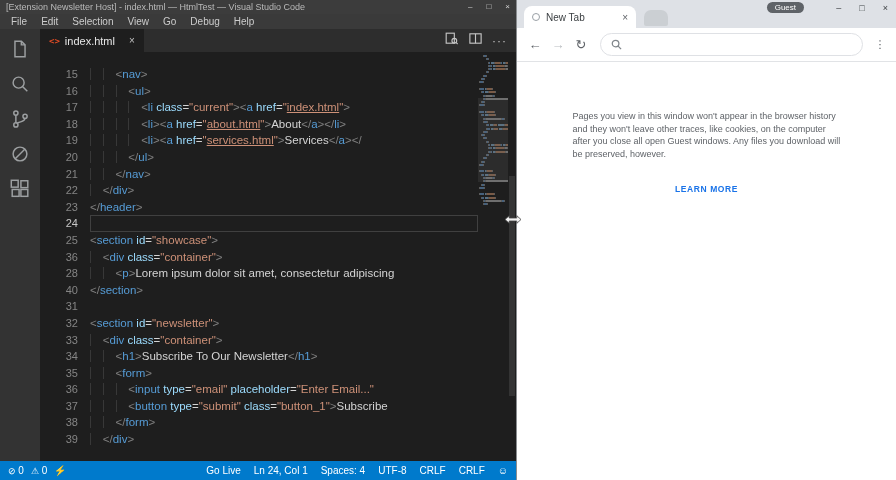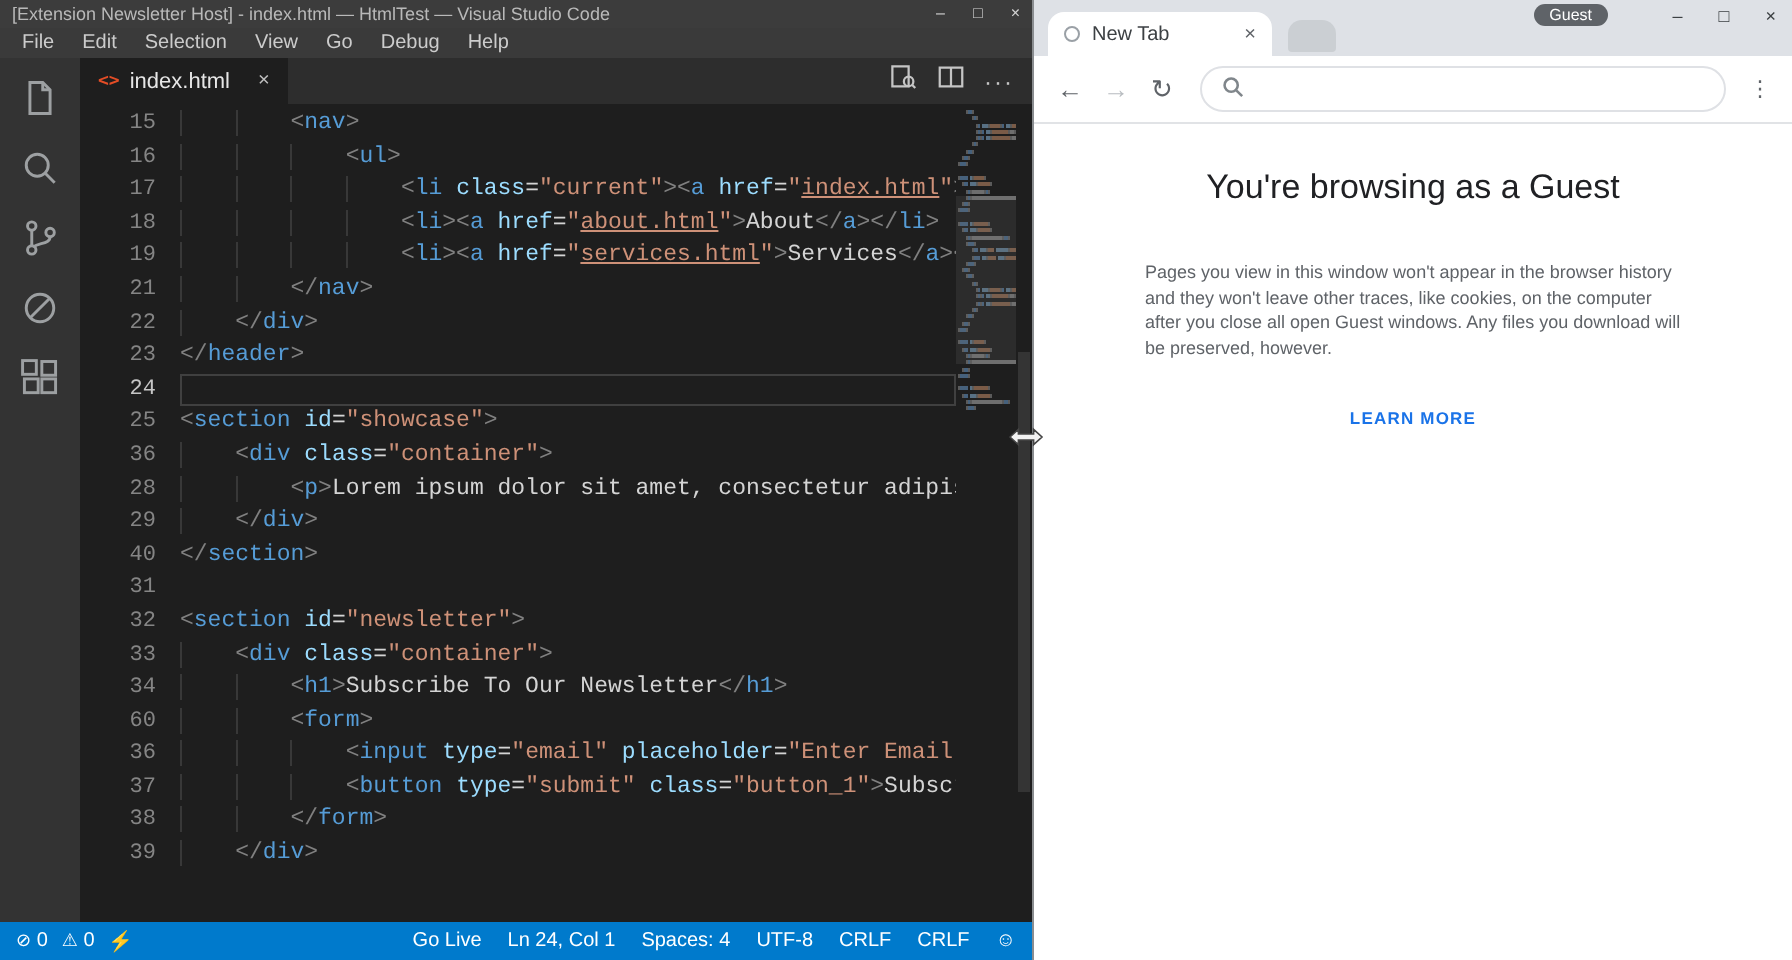--- a/index.html
+++ b/index.html
@@ -18,21 +18,21 @@
   .vs-activitybar { width:40px; flex:none; background:#333333; display:flex; flex-direction:column; align-items:center; padding-top:9px; gap:13px; }
   .vs-activitybar svg { display:block; }
   .vs-editorgroup { flex:1; display:flex; flex-direction:column; min-width:0; }
   .vs-tabbar { height:23px; background:#2d2d2d; display:flex; align-items:stretch; flex:none; }
   .vs-tab { background:#1e1e1e; display:flex; align-items:center; gap:5px; padding:0 9px; font-size:11px; color:#e7e7e7; }
   .html-icon { color:#e44d26; font-size:9px; font-weight:bold; font-family:"DejaVu Sans Mono",monospace; }
   .tab-close { color:#c0c0c0; font-size:10px; margin-left:9px; }
   .vs-tab-actions { margin-left:auto; display:flex; align-items:center; gap:9px; padding-right:9px; color:#c5c5c5; }
   .more-dots { font-size:12px; letter-spacing:1px; color:#c5c5c5; }
   .vs-editor { flex:1; display:flex; min-height:0; background:#1e1e1e; overflow:hidden; }
-  #code { flex:1; min-width:0; overflow:hidden; padding-top:2px; font-family:Liberation Mono, monospace; font-size:11.5px; color:#d4d4d4; }
+  #code { flex:1; min-width:0; overflow:hidden; padding-top:14px; font-family:Liberation Sans, sans-serif; font-size:11.5px; color:#d4d4d4; }
   .cl { height:16.6px; line-height:16.6px; white-space:pre; position:relative; }
   .lnum { display:inline-block; width:26px; margin:0 12px; text-align:right; color:#858585; font-size:11px; }
   .cur .lnum { color:#c6c6c6; }
   .cur::after { content:""; position:absolute; left:50px; right:0; top:0; bottom:0; border:1px solid #404040; pointer-events:none; }
   .caret { display:inline-block; width:1px; height:12px; background:#c8c8c8; vertical-align:-2px; }
   .ind { box-shadow: inset 1px 0 0 #383838; }
   .tk-p { color:#808080; } .tk-t { color:#569cd6; } .tk-a { color:#9cdcfe; }
   .tk-o { color:#d4d4d4; } .tk-s { color:#ce9178; } .tk-x { color:#d4d4d4; }
   .tk-u { color:#ce9178; text-decoration:underline; }
   .vs-minimap { width:30px; flex:none; position:relative; padding-top:3px; overflow:hidden; }
@@ -157,34 +157,34 @@
           </div>
         </div>
 
         <div class="vs-editor">
           <div id="code">
               <div class="cl"><span class="lnum">15</span><span><span class="ind">    </span><span class="ind">    </span><span class="tk-p">&lt;</span><span class="tk-t">nav</span><span class="tk-p">&gt;</span></span></div>
               <div class="cl"><span class="lnum">16</span><span><span class="ind">    </span><span class="ind">    </span><span class="ind">    </span><span class="tk-p">&lt;</span><span class="tk-t">ul</span><span class="tk-p">&gt;</span></span></div>
               <div class="cl"><span class="lnum">17</span><span><span class="ind">    </span><span class="ind">    </span><span class="ind">    </span><span class="ind">    </span><span class="tk-p">&lt;</span><span class="tk-t">li</span><span class="tk-w"> </span><span class="tk-a">class</span><span class="tk-o">=</span><span class="tk-s">"current"</span><span class="tk-p">&gt;&lt;</span><span class="tk-t">a</span><span class="tk-w"> </span><span class="tk-a">href</span><span class="tk-o">=</span><span class="tk-s">"</span><span class="tk-u">index.html</span><span class="tk-s">"</span><span class="tk-p">&gt;</span></span></div>
               <div class="cl"><span class="lnum">18</span><span><span class="ind">    </span><span class="ind">    </span><span class="ind">    </span><span class="ind">    </span><span class="tk-p">&lt;</span><span class="tk-t">li</span><span class="tk-p">&gt;&lt;</span><span class="tk-t">a</span><span class="tk-w"> </span><span class="tk-a">href</span><span class="tk-o">=</span><span class="tk-s">"</span><span class="tk-u">about.html</span><span class="tk-s">"</span><span class="tk-p">&gt;</span><span class="tk-x">About</span><span class="tk-p">&lt;/</span><span class="tk-t">a</span><span class="tk-p">&gt;&lt;/</span><span class="tk-t">li</span><span class="tk-p">&gt;</span></span></div>
               <div class="cl"><span class="lnum">19</span><span><span class="ind">    </span><span class="ind">    </span><span class="ind">    </span><span class="ind">    </span><span class="tk-p">&lt;</span><span class="tk-t">li</span><span class="tk-p">&gt;&lt;</span><span class="tk-t">a</span><span class="tk-w"> </span><span class="tk-a">href</span><span class="tk-o">=</span><span class="tk-s">"</span><span class="tk-u">services.html</span><span class="tk-s">"</span><span class="tk-p">&gt;</span><span class="tk-x">Services</span><span class="tk-p">&lt;/</span><span class="tk-t">a</span><span class="tk-p">&gt;&lt;/</span></span></div>
+              <div class="cl"><span class="lnum">20</span><span><span class="ind">    </span><span class="ind">    </span><span class="ind">    </span><span class="tk-p">&lt;/</span><span class="tk-t">ul</span><span class="tk-p">&gt;</span></span></div>
               <div class="cl"><span class="lnum">21</span><span><span class="ind">    </span><span class="ind">    </span><span class="tk-p">&lt;/</span><span class="tk-t">nav</span><span class="tk-p">&gt;</span></span></div>
               <div class="cl"><span class="lnum">22</span><span><span class="ind">    </span><span class="tk-p">&lt;/</span><span class="tk-t">div</span><span class="tk-p">&gt;</span></span></div>
               <div class="cl"><span class="lnum">23</span><span><span class="tk-p">&lt;/</span><span class="tk-t">header</span><span class="tk-p">&gt;</span></span></div>
               <div class="cl cur"><span class="lnum">24</span><span><span class="caret"></span></span></div>
               <div class="cl"><span class="lnum">25</span><span><span class="tk-p">&lt;</span><span class="tk-t">section</span><span class="tk-w"> </span><span class="tk-a">id</span><span class="tk-o">=</span><span class="tk-s">"showcase"</span><span class="tk-p">&gt;</span></span></div>
               <div class="cl"><span class="lnum">36</span><span><span class="ind">    </span><span class="tk-p">&lt;</span><span class="tk-t">div</span><span class="tk-w"> </span><span class="tk-a">class</span><span class="tk-o">=</span><span class="tk-s">"container"</span><span class="tk-p">&gt;</span></span></div>
               <div class="cl"><span class="lnum">28</span><span><span class="ind">    </span><span class="ind">    </span><span class="tk-p">&lt;</span><span class="tk-t">p</span><span class="tk-p">&gt;</span><span class="tk-x">Lorem ipsum dolor sit amet, consectetur adipiscing</span></span></div>
-              <div class="cl"><span class="lnum">29</span><span><span class="ind">    </span><span class="tk-p">&lt;/</span><span class="tk-t">div</span><span class="tk-p">&gt;</span></span></div>
               <div class="cl"><span class="lnum">40</span><span><span class="tk-p">&lt;/</span><span class="tk-t">section</span><span class="tk-p">&gt;</span></span></div>
               <div class="cl"><span class="lnum">31</span><span></span></div>
               <div class="cl"><span class="lnum">32</span><span><span class="tk-p">&lt;</span><span class="tk-t">section</span><span class="tk-w"> </span><span class="tk-a">id</span><span class="tk-o">=</span><span class="tk-s">"newsletter"</span><span class="tk-p">&gt;</span></span></div>
               <div class="cl"><span class="lnum">33</span><span><span class="ind">    </span><span class="tk-p">&lt;</span><span class="tk-t">div</span><span class="tk-w"> </span><span class="tk-a">class</span><span class="tk-o">=</span><span class="tk-s">"container"</span><span class="tk-p">&gt;</span></span></div>
               <div class="cl"><span class="lnum">34</span><span><span class="ind">    </span><span class="ind">    </span><span class="tk-p">&lt;</span><span class="tk-t">h1</span><span class="tk-p">&gt;</span><span class="tk-x">Subscribe To Our Newsletter</span><span class="tk-p">&lt;/</span><span class="tk-t">h1</span><span class="tk-p">&gt;</span></span></div>
-              <div class="cl"><span class="lnum">60</span><span><span class="ind">    </span><span class="ind">    </span><span class="tk-p">&lt;</span><span class="tk-t">form</span><span class="tk-p">&gt;</span></span></div>
+              <div class="cl"><span class="lnum">35</span><span><span class="ind">    </span><span class="ind">    </span><span class="tk-p">&lt;</span><span class="tk-t">form</span><span class="tk-p">&gt;</span></span></div>
               <div class="cl"><span class="lnum">36</span><span><span class="ind">    </span><span class="ind">    </span><span class="ind">    </span><span class="tk-p">&lt;</span><span class="tk-t">input</span><span class="tk-w"> </span><span class="tk-a">type</span><span class="tk-o">=</span><span class="tk-s">"email"</span><span class="tk-w"> </span><span class="tk-a">placeholder</span><span class="tk-o">=</span><span class="tk-s">"Enter Email..."</span></span></div>
               <div class="cl"><span class="lnum">37</span><span><span class="ind">    </span><span class="ind">    </span><span class="ind">    </span><span class="tk-p">&lt;</span><span class="tk-t">button</span><span class="tk-w"> </span><span class="tk-a">type</span><span class="tk-o">=</span><span class="tk-s">"submit"</span><span class="tk-w"> </span><span class="tk-a">class</span><span class="tk-o">=</span><span class="tk-s">"button_1"</span><span class="tk-p">&gt;</span><span class="tk-x">Subscribe</span></span></div>
               <div class="cl"><span class="lnum">38</span><span><span class="ind">    </span><span class="ind">    </span><span class="tk-p">&lt;/</span><span class="tk-t">form</span><span class="tk-p">&gt;</span></span></div>
               <div class="cl"><span class="lnum">39</span><span><span class="ind">    </span><span class="tk-p">&lt;/</span><span class="tk-t">div</span><span class="tk-p">&gt;</span></span></div>
             </div>
           <div class="vs-minimap" id="minimap">
               <div class="mm-slider"></div>
               <div class="mml">
                 <span class="mm-w" style="width: 4.4px;"></span>
                 <span class="mm-p" style="width: 1px;"></span>
@@ -605,21 +605,20 @@
         <span><svg width="11" height="11" viewBox="0 0 12 12" fill="none" stroke="#80868b" stroke-width="1.4">
               <circle cx="5" cy="5" r="3.6"></circle>
               <path d="M7.8 7.8L11 11"></path>
             </svg></span>
         <input value="" style="">
       </div>
       <span class="cr-menu">⋮</span>
     </div>
 
     <div class="cr-content">
-      <div class="cr-heading">You're browsing as a Guest</div>
       <p class="cr-body">Pages you view in this window won't appear in the browser history and they won't leave other traces, like cookies, on the computer after you close all open Guest windows. Any files you download will be preserved, however.</p>
       <a class="cr-link" href="#">LEARN MORE</a>
     </div>
   </div>
 
   <span class="mouse-cursor">
     <svg width="18" height="11" viewBox="0 0 18 11">
         <path d="M1 5.5l4.2-3.8v2.3h7.6V1.7L17 5.5l-4.2 3.8V7h-7.6v2.3z" fill="#f2f2f2" stroke="#444" stroke-width="0.8"></path>
       </svg>
   </span>

